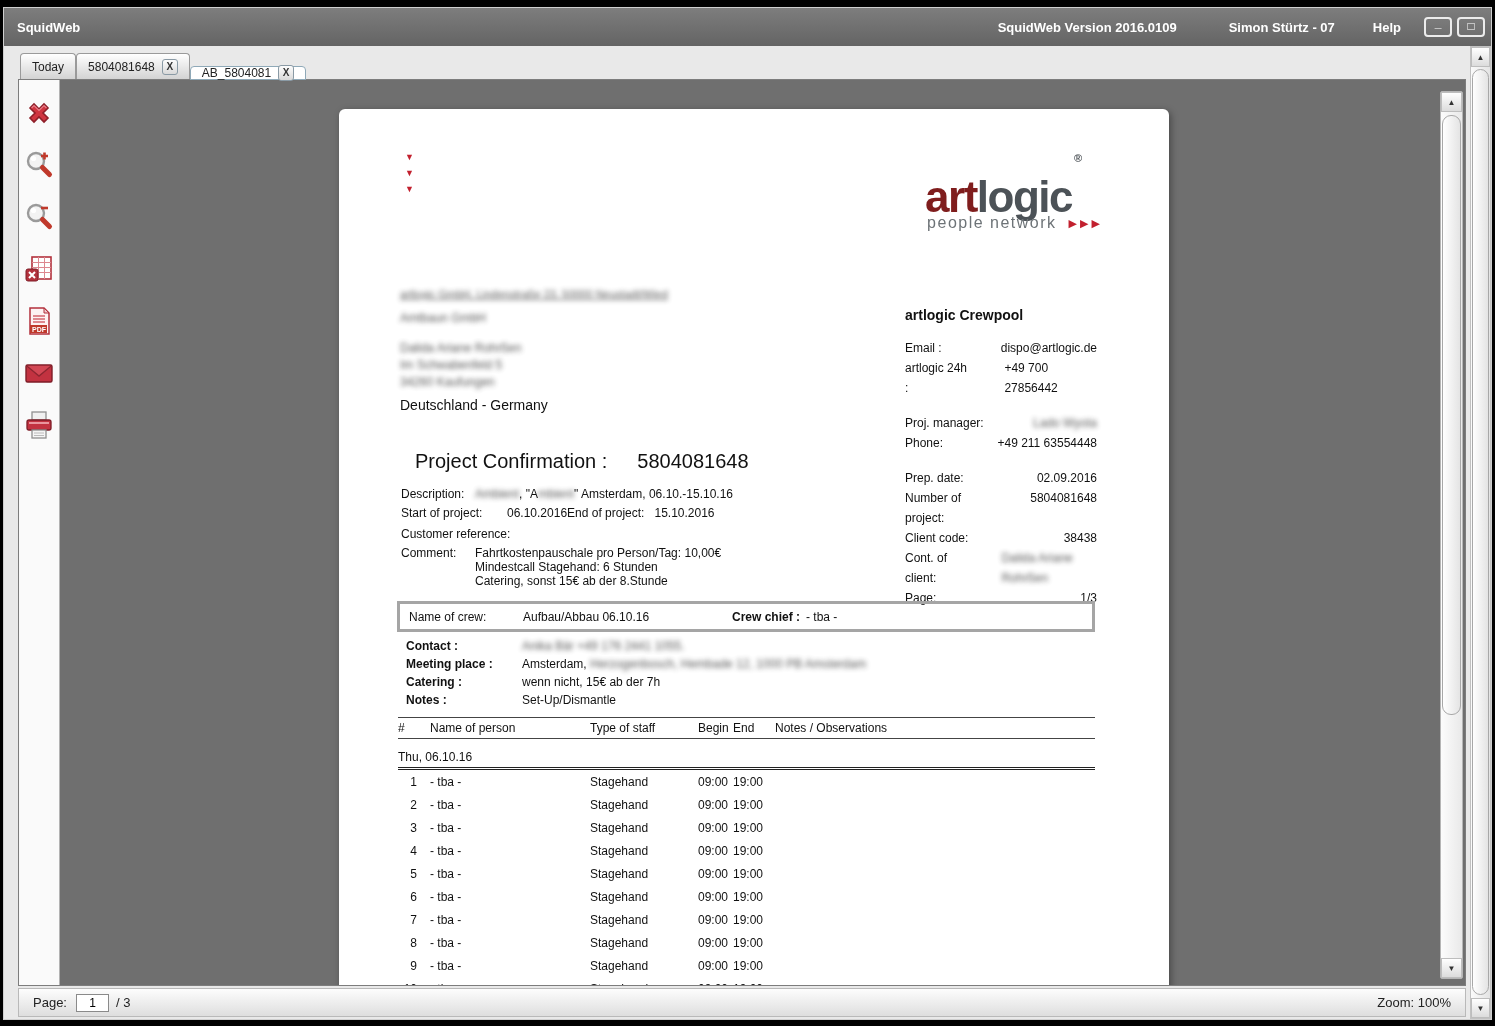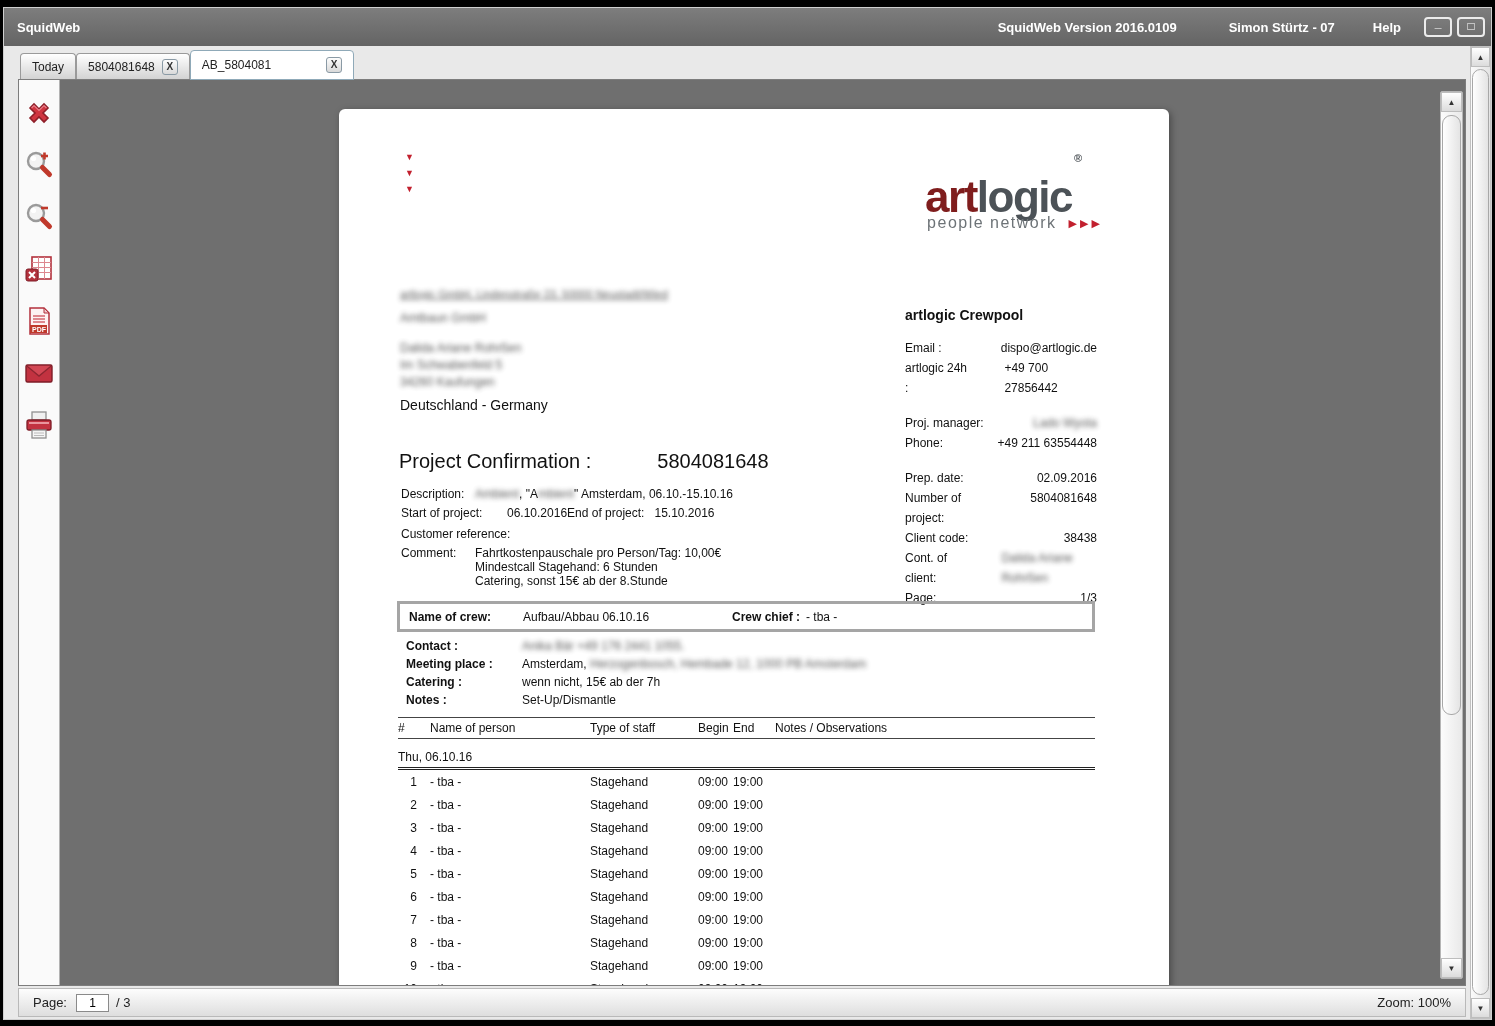--- a/index.html
+++ b/index.html
@@ -34,22 +34,22 @@
     background:linear-gradient(90deg,#fbfbfb,#e4e4e4);
     border:1px solid #c1c1c1; }
 
   
   .tabstrip { height:33px; flex:0 0 auto; display:flex; align-items:flex-end;
     padding-left:2px; position:relative; z-index:3; }
   .tab { display:inline-flex; align-items:center; height:26px; padding:0 11px;
     background:linear-gradient(#ffffff,#d3d3d3); border:1px solid #9a9a9a;
     border-bottom:none; border-radius:4px 4px 0 0; 
     font-size:12px; color:#222; cursor:pointer; }
-  .tab.active { height:30px; background:#fff; border:1px solid #8fa9b8;
-    margin-bottom:-1px; padding-bottom:1px; position:relative; z-index:4;gap:48px; }
+  .tab.active { height:14px; background:#fff; border:1px solid #8fa9b8;
+    margin-bottom:-1px; padding-bottom:1px; position:relative; z-index:4; }
   .tab-close { width:16px; height:16px; margin-left:7px;
     background:linear-gradient(#fdfdfd,#d9d9d9); border:1px solid #8a9aa5;
     border-radius:3px; display:flex; align-items:center; justify-content:center;
     font-size:10px; font-weight:bold; color:#333; cursor:pointer; }
 
   
   .viewer { flex:1; min-height:0; position:relative; overflow:hidden;
     border:1px solid #7d7d7d; background:#6f6f6f; }
   .toolbar { position:absolute; left:0; top:0; bottom:0; width:41px;
     background:#fafafa; border-right:1px solid #b3b3b3;
@@ -107,34 +107,34 @@
     text-decoration:underline; }
   .company { left:61px; top:202px; color:#333; }
   .recipient { left:61px; top:231px; line-height:17px; color:#333; }
   .country { left:61px; top:288px; font-size:14px; }
 
   .crewpool { left:566px; top:198px; width:192px; }
   .crewpool-title { font-weight:bold; font-size:14px; margin-bottom:15px; }
   .cp-group { margin-bottom:15px; }
   .cp-row { display:flex; justify-content:space-between; line-height:20px;gap:36px; }
 
-  .doc-title { left:60px; top:341px; font-size:20px; display:flex;gap:36px; }
+  .doc-title { left:76px; top:341px; font-size:20px; display:flex; }
   .doc-title-num { margin-left:30px; }
 
   .meta { left:62px; top:376px; width:580px; }
   .meta-row { display:flex; line-height:19px; }
   .meta-label { width:74px; flex:0 0 auto; }
   .meta-gap { margin-top:2px; }
   .meta-start-val { }
   .meta-end-label { margin-right:10px; }
   .comment-lines { line-height:14px; padding-top:2px; }
 
   .crew-box { left:58px; top:492px; width:698px; height:31px;
     border:3px solid #a5a5a5; display:flex; align-items:center; padding:0 9px; }
-  .cb-name-label { width:114px; font-weight:bold; }
+  .cb-name-label { width:114px; font-weight:normal; }
   .cb-name-val { width:209px; }
   .cb-chief-label { width:74px; font-weight:bold; }
 
   .crew-details { left:67px; top:528px; }
   .cd-row { display:flex; line-height:18px; }
   .cd-label { width:116px; font-weight:bold; flex:0 0 auto; }
 
   .dtable { left:59px; top:608px; width:697px; }
   .t-grid { display:grid; grid-template-columns:32px 160px 108px 35px 42px 1fr;
     align-items:center; }

